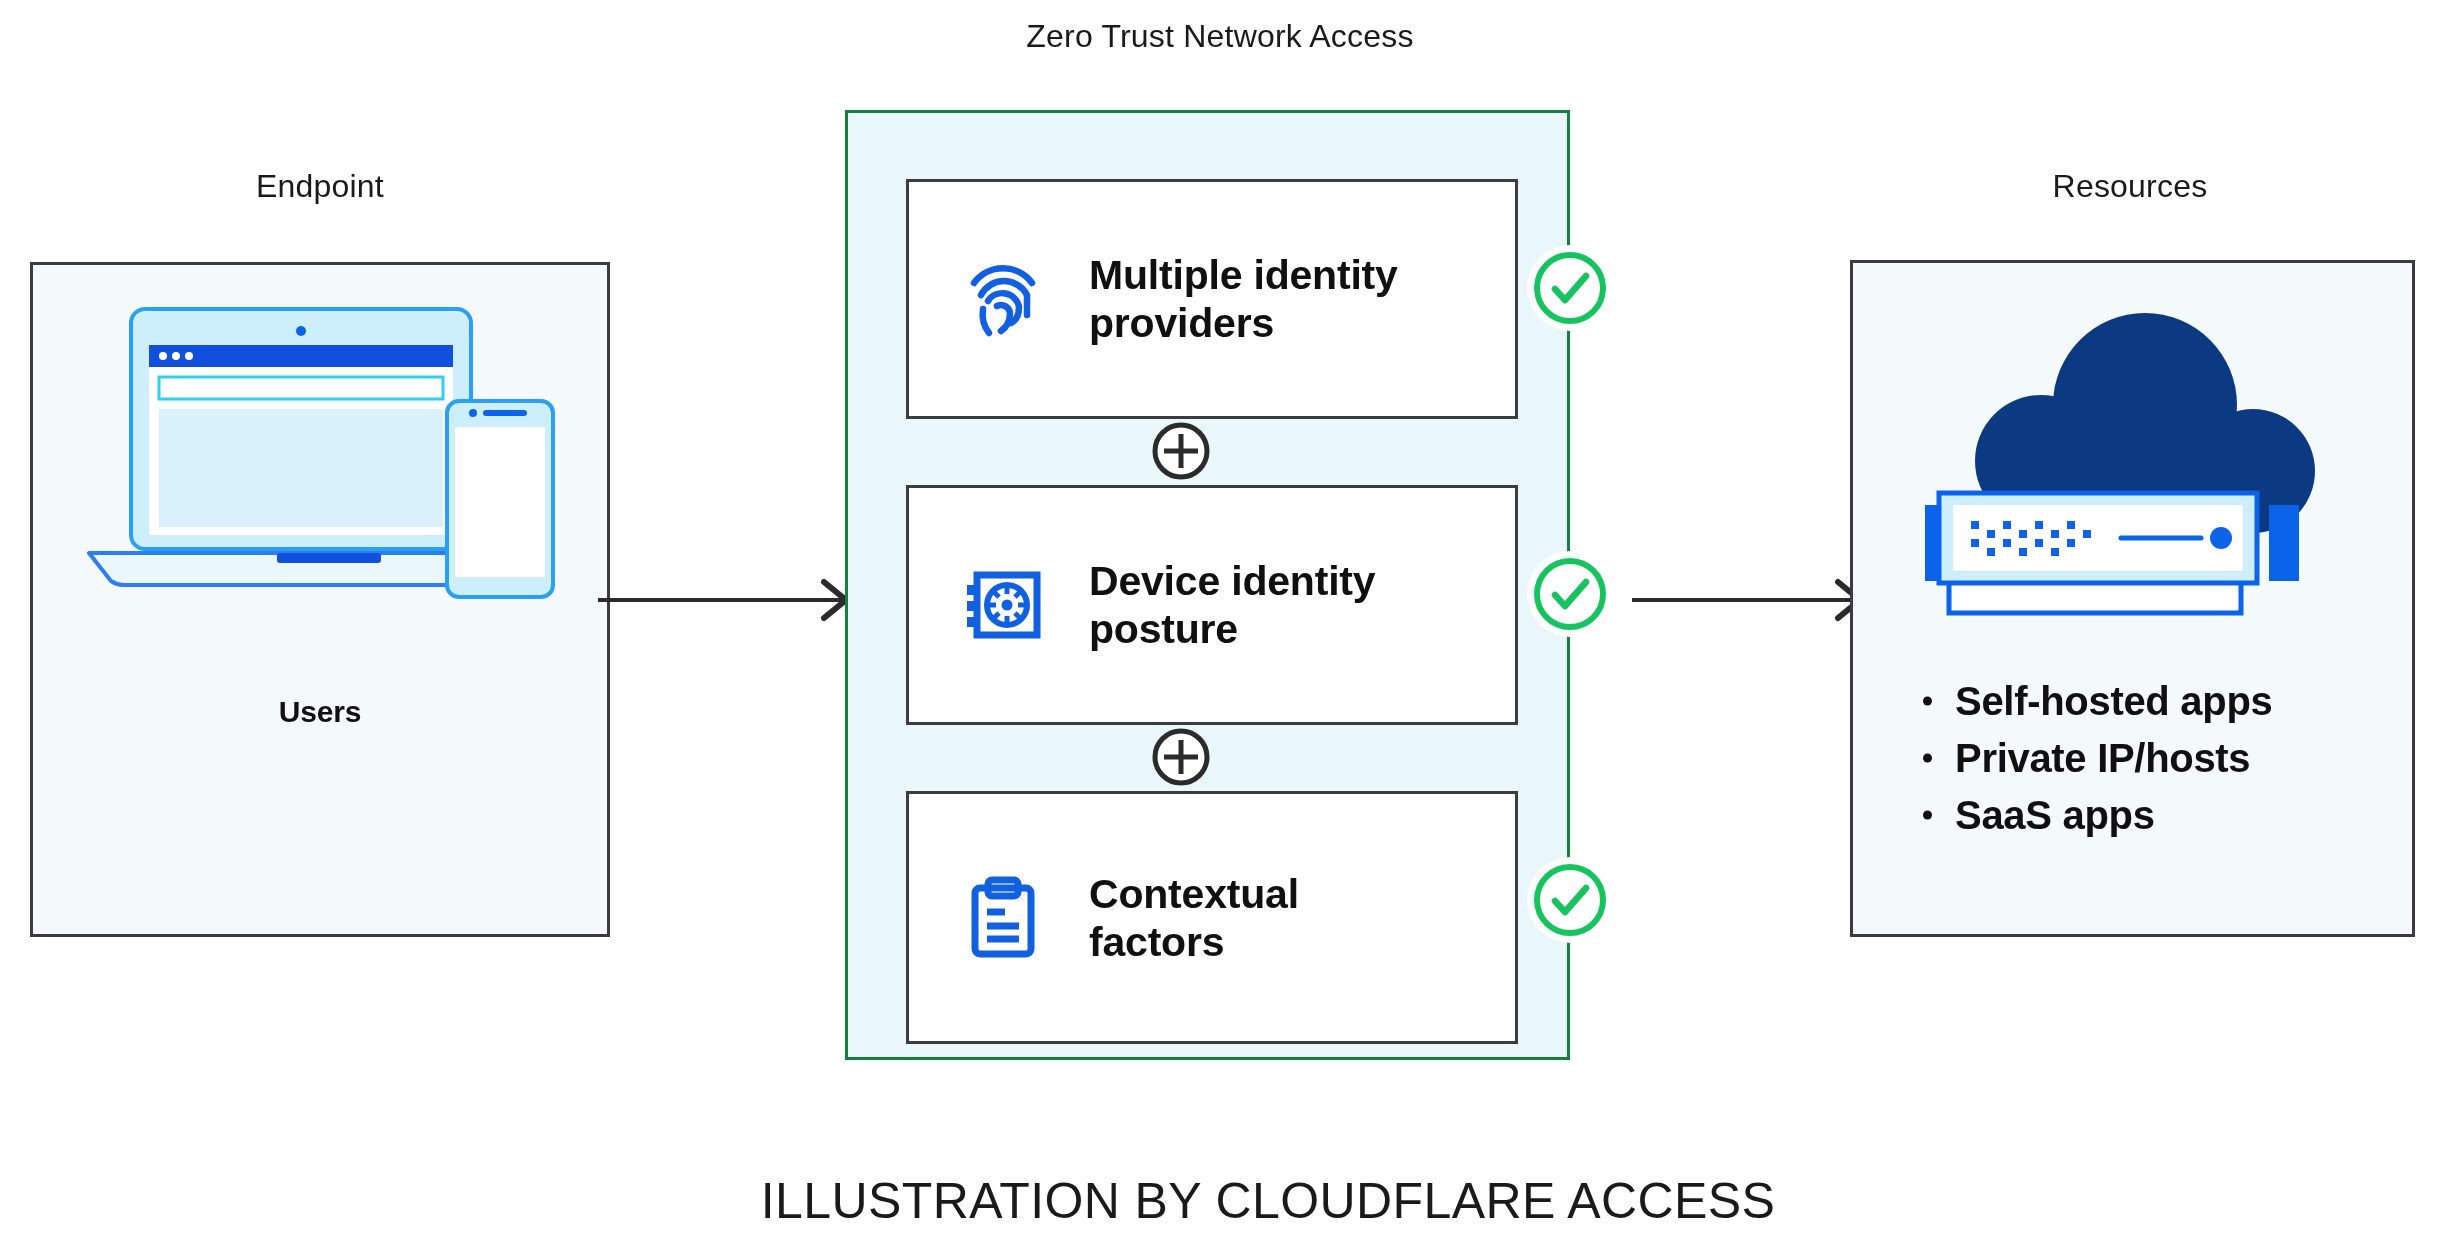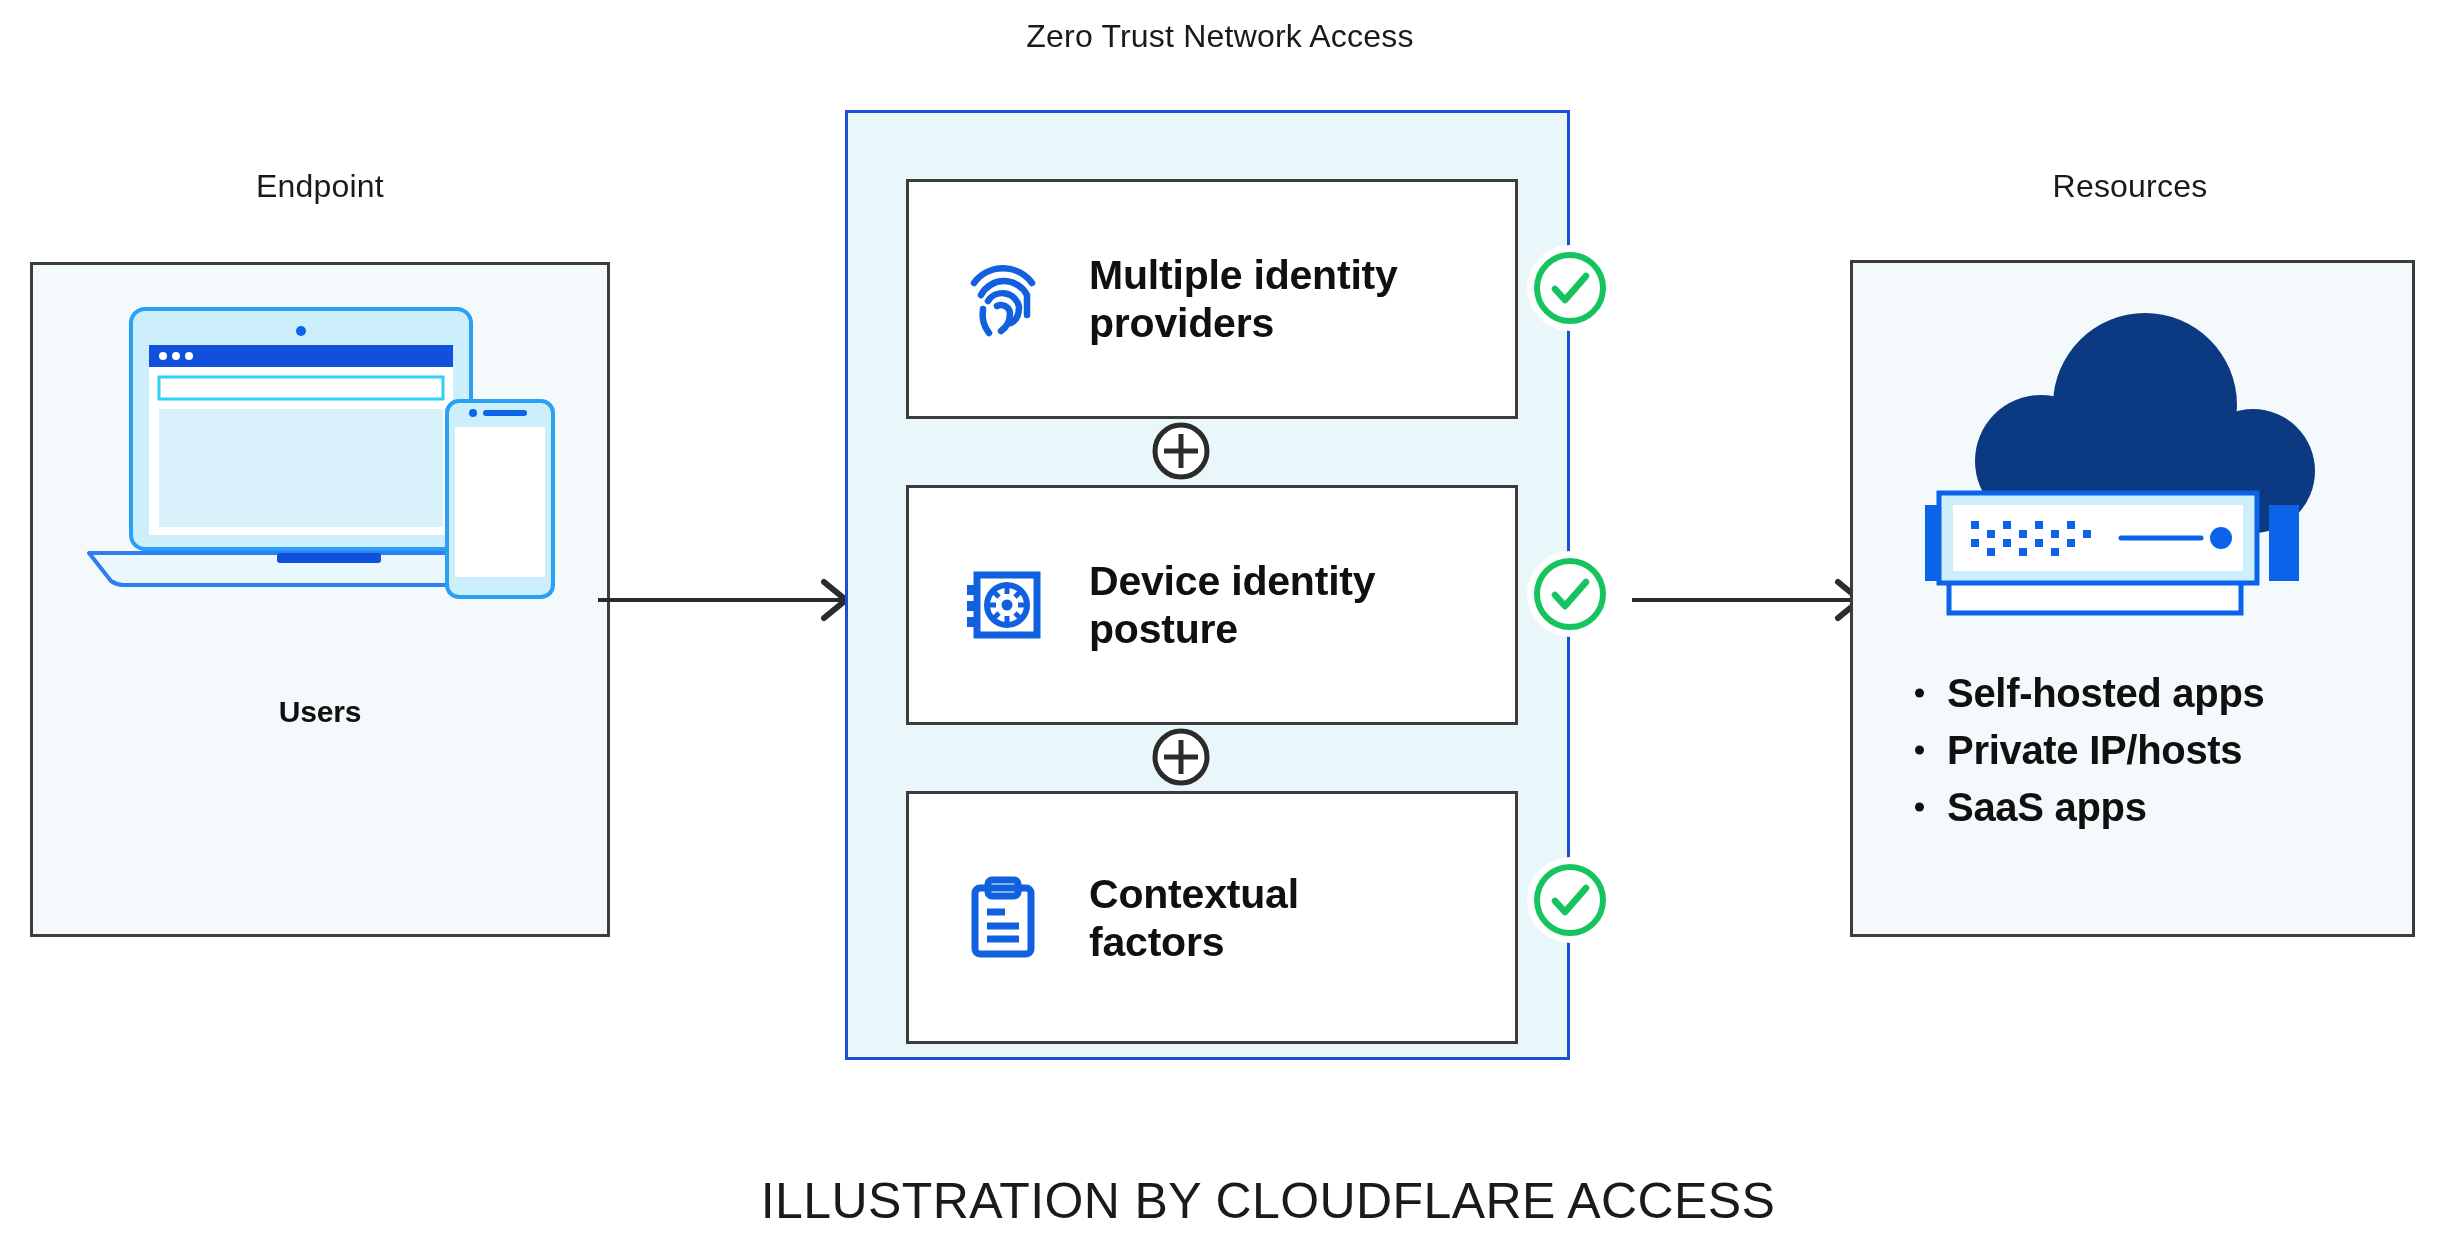--- a/index.html
+++ b/index.html
@@ -16,21 +16,21 @@
     letter-spacing:.2px;color:#1a1a1a;white-space:nowrap;
   }
 
   
   .panel{
     position:absolute;background:#f4fafb;border:3px solid #3c3c3c;box-sizing:border-box;
   }
 
   
   .ztna-panel{
-    position:absolute;background:#eaf7fa;border:3px solid #1d4ed8;box-sizing:border-box;
+    position:absolute;background:#eaf7fa;border:3px solid #15803d;box-sizing:border-box;
   }
   .factor-box{
     position:absolute;background:#ffffff;border:3px solid #3c3c3c;box-sizing:border-box;
     display:flex;align-items:center;
   }
   .factor-icon{
     position:absolute;left:52px;top:50%;transform:translateY(-50%);
     width:84px;height:84px;display:block;
   }
   .factor-label{
@@ -53,21 +53,21 @@
   .endpoint-art{position:absolute;}
   .endpoint-caption{
     position:absolute;width:100%;text-align:center;font-size:30px;font-weight:700;
     color:#101010;letter-spacing:-.2px;
   }
 
   
   .res-art{position:absolute;}
   .res-list{
     position:absolute;font-size:40px;font-weight:700;color:#101010;
-    line-height:1.42;letter-spacing:-.3px;list-style:none;margin:4px;padding:0;
+    line-height:1.42;letter-spacing:-.3px;list-style:none;margin:12px;padding:0;
   }
   .res-list li{position:relative;padding-left:40px;white-space:nowrap;}
   .res-list li .dot{
     position:absolute;left:8px;top:50%;transform:translateY(-50%);
     width:9px;height:9px;border-radius:50%;background:#101010;
   }
 
   
   .credit{
     position:absolute;width:100%;text-align:center;

